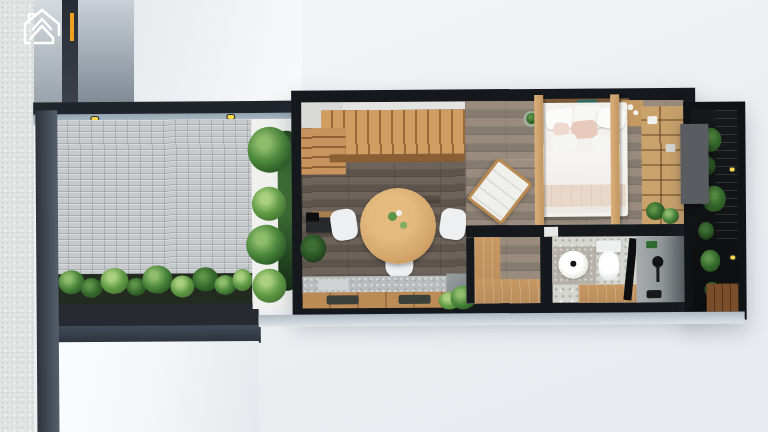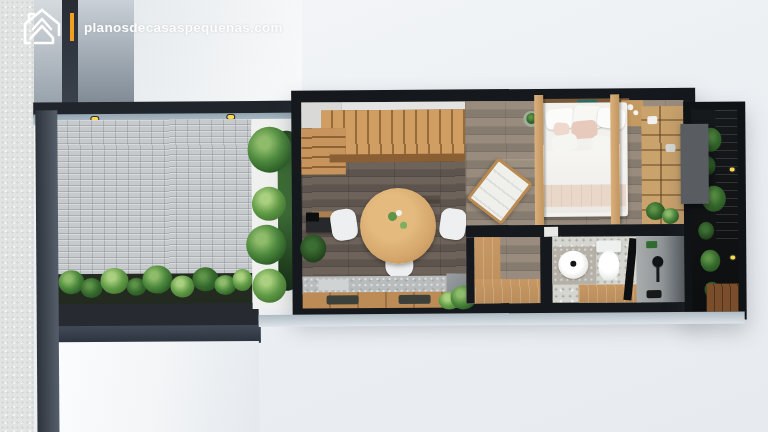--- a/index.html
+++ b/index.html
@@ -228,16 +228,15 @@
 
   <div class="abs" style="left:20px;top:4px;height:46px;display:flex;align-items:center;">
     <svg width="44" height="44" viewBox="0 0 44 44" style="display:block;" fill="none" stroke="#ffffff" stroke-width="2.6" stroke-linejoin="round" stroke-linecap="round">
       <path d="M22 5 L5 19 L5 38 L10 38"></path>
       <path d="M22 5 L39 19 L39 30"></path>
       <path d="M9 15 L9 9 L14 9"></path>
       <path d="M13 24 L22 14 L31 24"></path>
       <path d="M11 33 L22 21 L33 33 L33 38 L15 38"></path>
     </svg>
     <div style="width:4px;height:28px;background:#f0a01e;margin:0 10px 0 6px;"></div>
-    <span class="logo-text">planosdecasaspequenas.com</span>
   </div>
 
 </div>
 
 </body></html>

